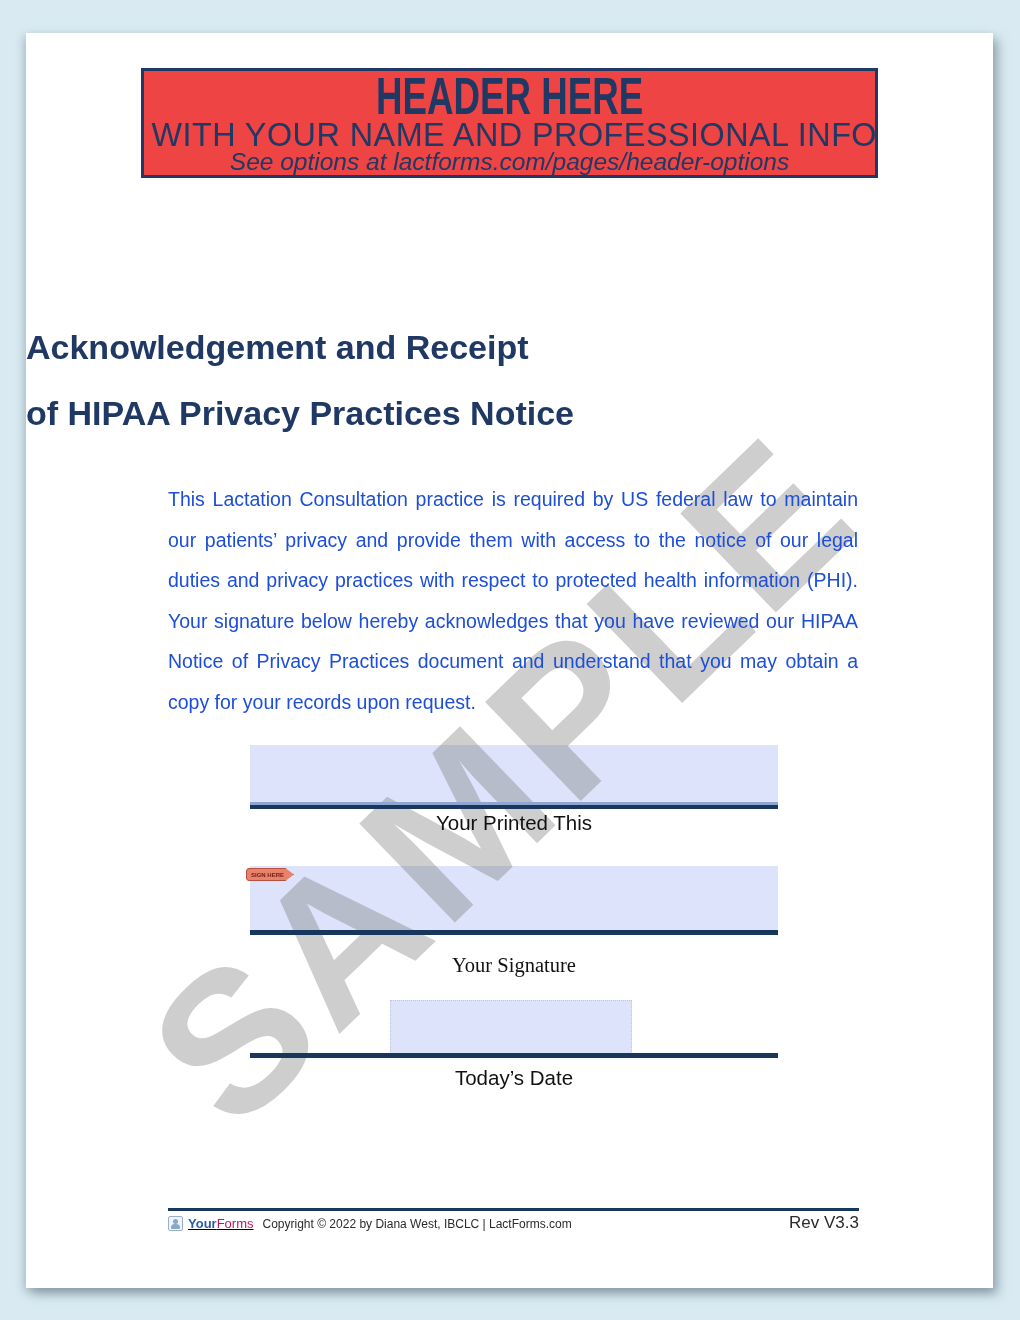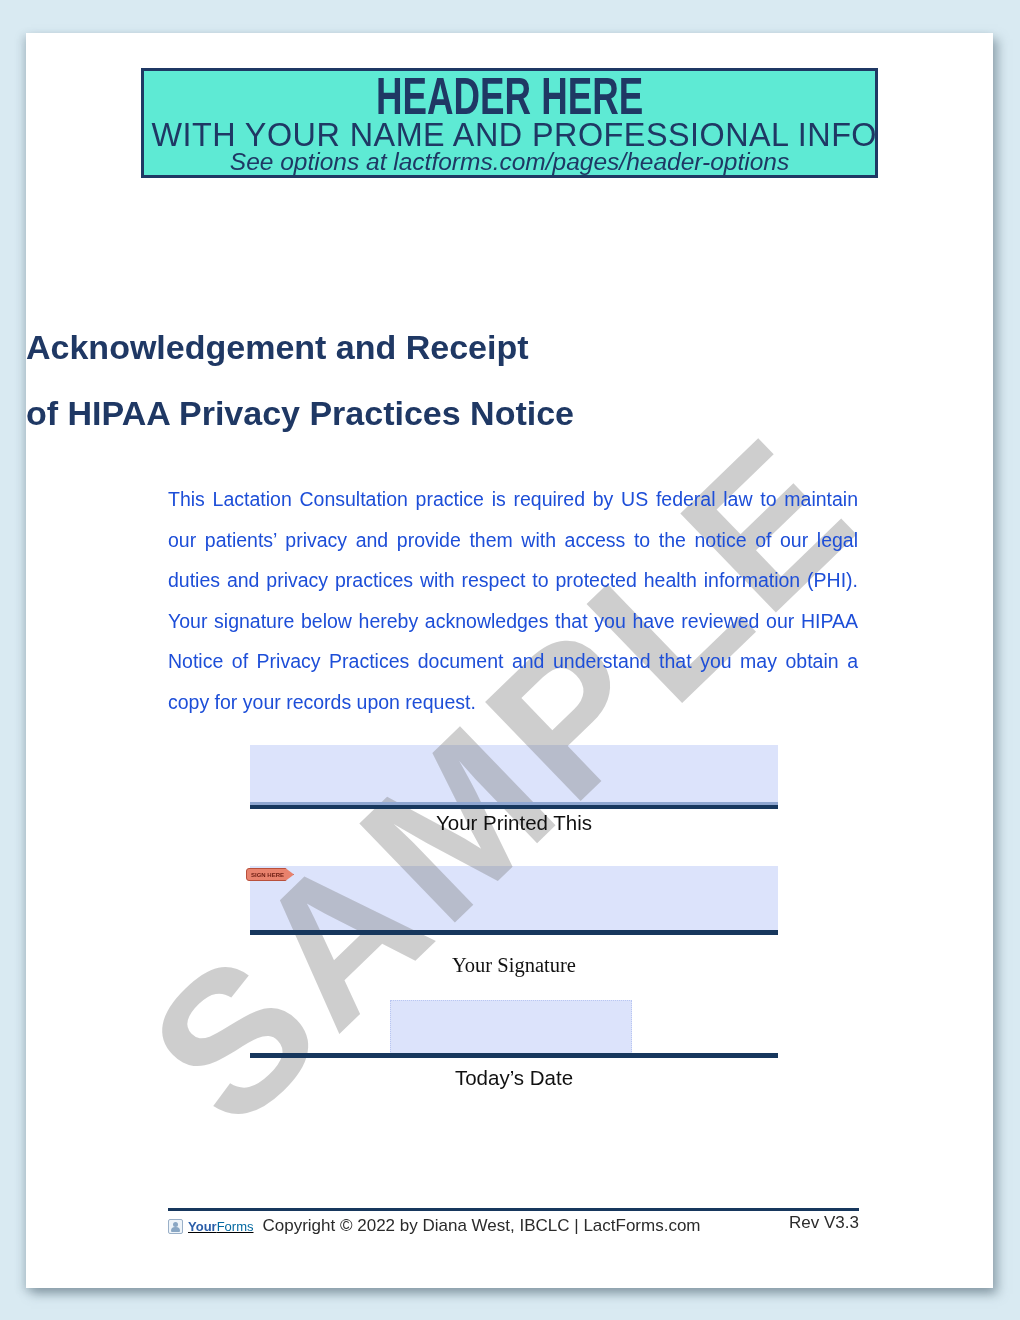--- a/index.html
+++ b/index.html
@@ -13,21 +13,21 @@
   .page {
     position: absolute; left: 26px; top: 33px;
     width: 967px; height: 1255px;
     background: #ffffff;
     box-shadow: 5px 6px 10px rgba(95,115,128,0.55), -3px 3px 8px rgba(95,115,128,0.28);
   }
   
   .header-box {
     position: absolute; left: 115px; top: 35px;
     width: 731px; height: 104px;
-    background: #5eead4;
+    background: #ef4444;
     border: 3px solid #1f3864;
     color: #1f3864;
     text-align: center;
     z-index: 4;
   }
   .header-box .h-line1 { font-size: 51px; font-weight: bold; line-height: 49px; margin-top: 1px; }
   .header-box .h-line1 > span { display: inline-block; transform: scaleX(0.72); white-space: nowrap; }
   .header-box .h-line2 { font-size: 33px; line-height: 28px; letter-spacing: 0.5px; }
   .header-box .h-line2 > span { display: inline-block; transform: scaleX(0.98); white-space: nowrap; }
   .header-box .h-line3 { font-size: 24.5px; font-style: italic; line-height: 26px; }
@@ -108,22 +108,22 @@
     width: 5px; height: 5px; border-radius: 50%;
     background: #8aa7c4;
   }
   .logo-icon::after {
     content: ""; position: absolute; left: 2px; top: 7px;
     width: 9px; height: 5px; border-radius: 4px 4px 1px 1px;
     background: #8aa7c4;
   }
   .logo-text { font-size: 13px; line-height: 15px; text-decoration: underline; white-space: nowrap; }
   .logo-lact  { color: #2a5da8; font-weight: bold; }
-  .logo-forms { color: #0369a1; }
-  .copyright { font-size: 17px; color: #2b2b2b; margin-left: 4px; white-space: nowrap; }
+  .logo-forms { color: #be185d; }
+  .copyright { font-size: 12px; color: #2b2b2b; margin-left: 4px; white-space: nowrap; }
   .revision {
     position: absolute; left: 700px; top: 1180px; width: 133px;
     text-align: right; font-size: 17px; color: #2b2b2b;
     z-index: 4;
   }
 </style>
 </head>
 <body>
 
 <div class="page">

